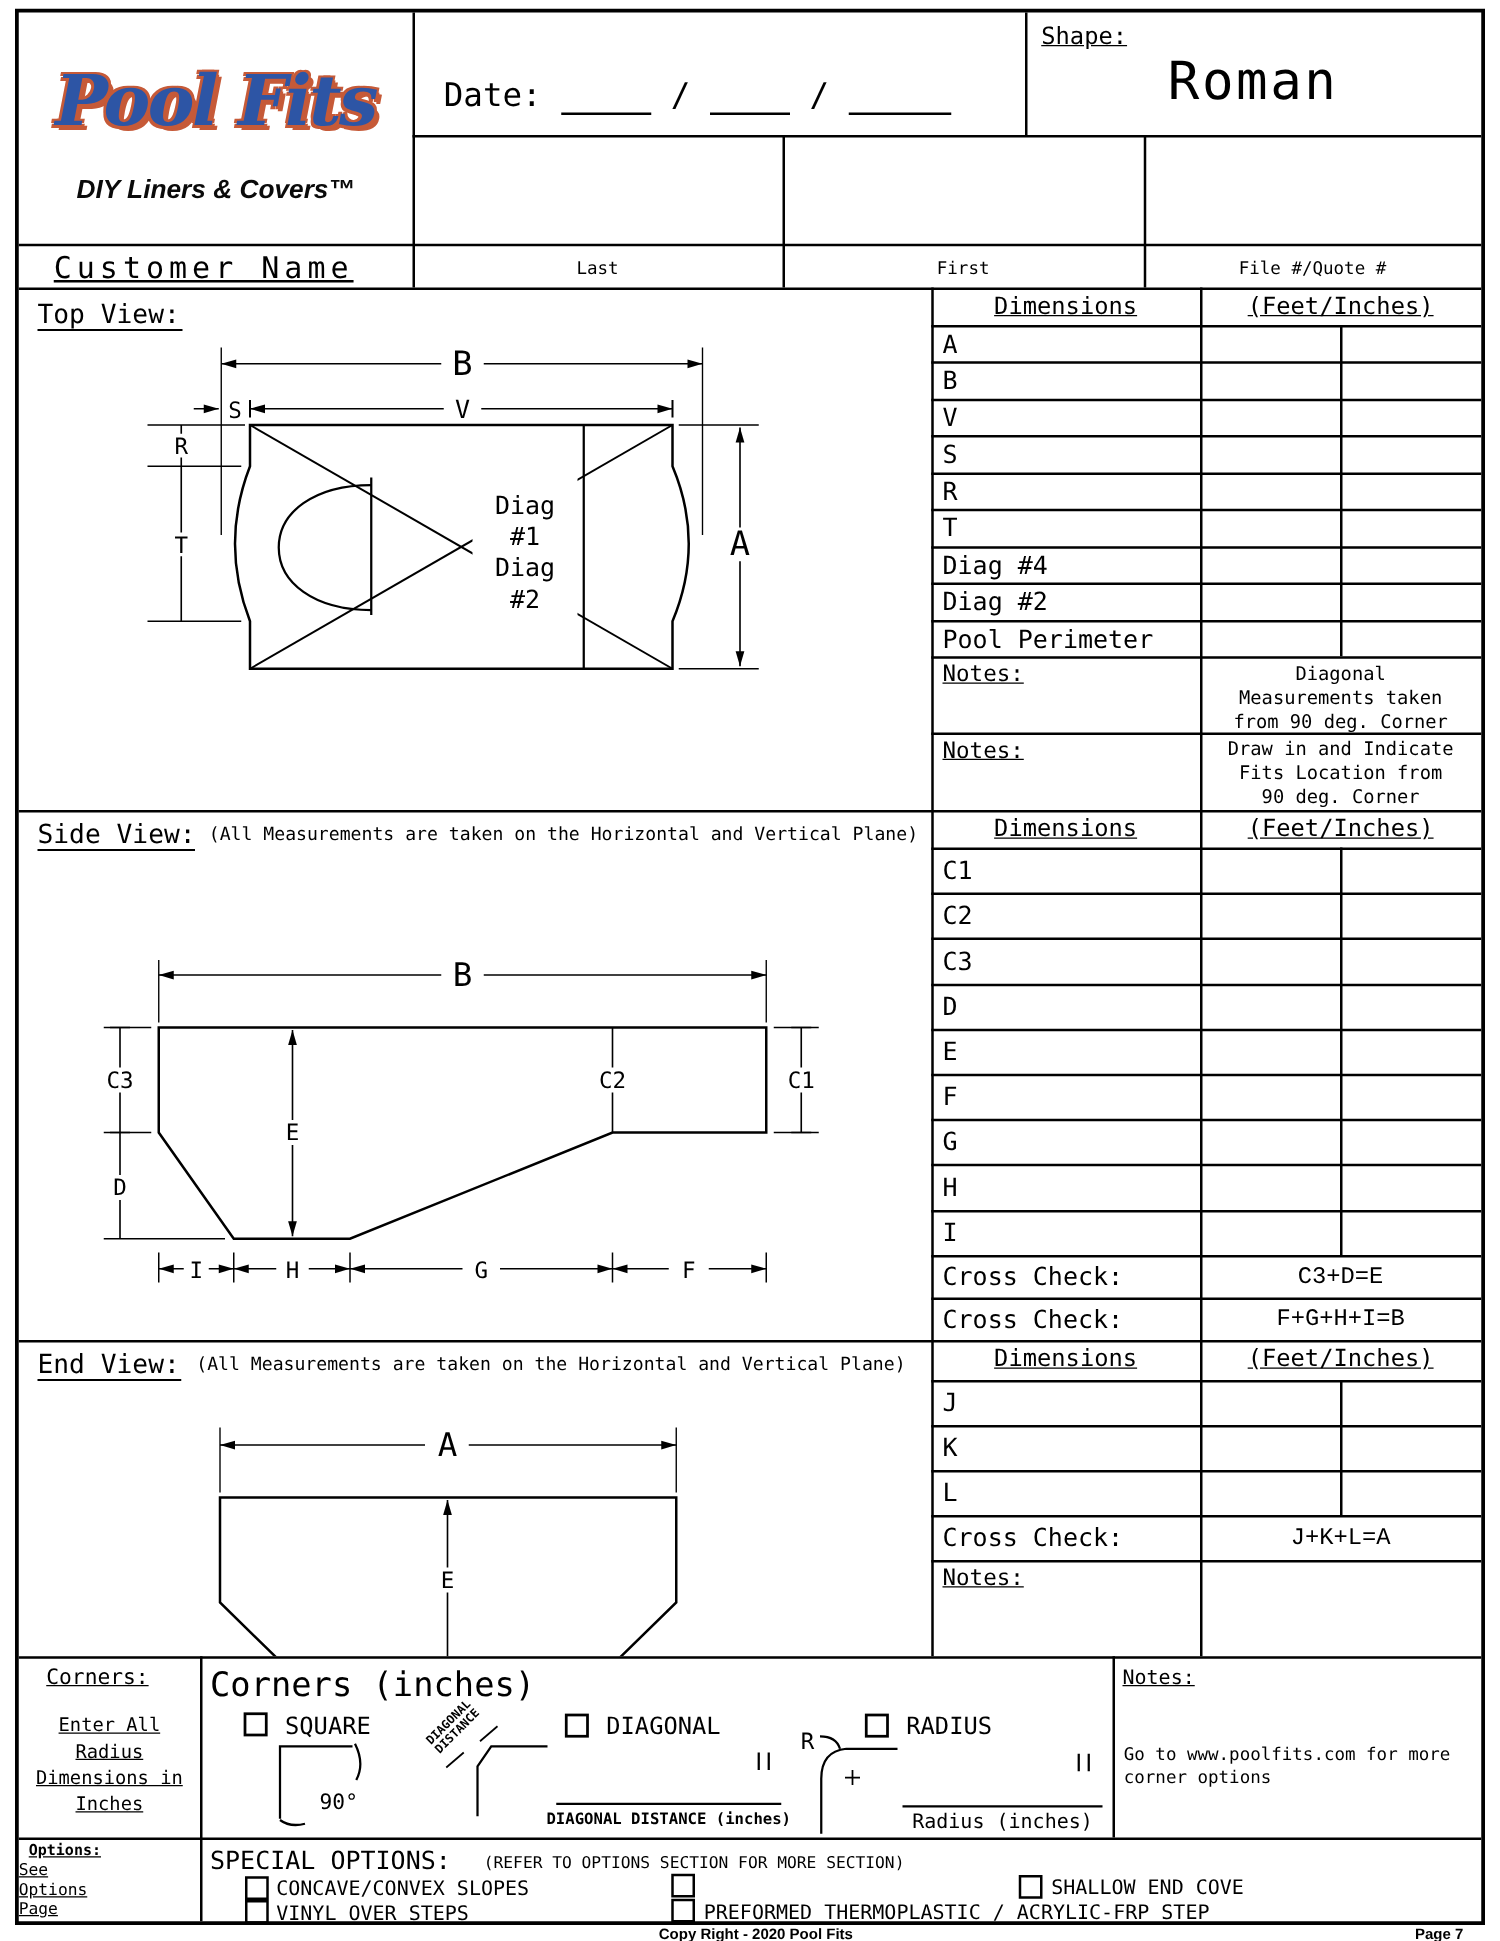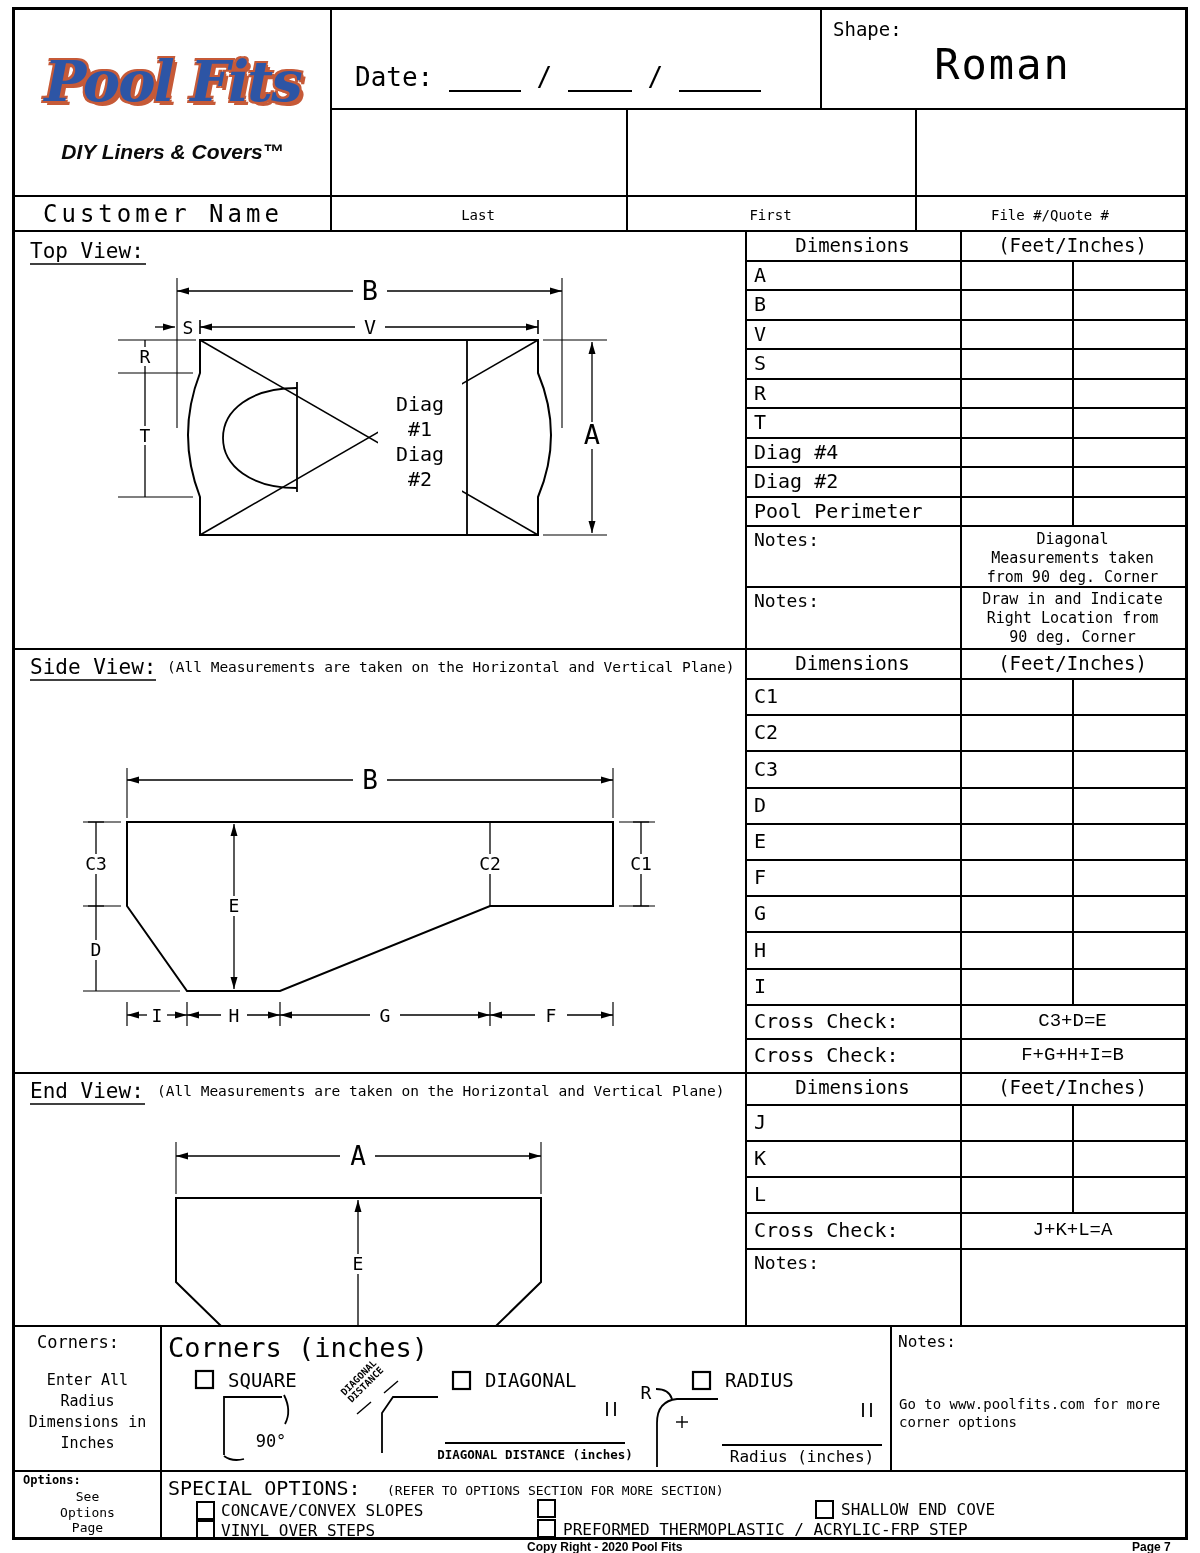--- a/index.html
+++ b/index.html
@@ -4,21 +4,21 @@
 <style>
   html,body{margin:0;padding:0;background:#fff;}
   .page{position:relative;width:1200px;height:1553px;background:#fff;
         font-family:"DejaVu Sans Mono",monospace;color:#000;overflow:hidden;}
   .form{position:absolute;left:12px;top:7px;width:1176px;height:1533px;
         border:3px solid #000;box-sizing:border-box;}
   .hl,.vl{position:absolute;background:#000;}
   .hl{height:2px;} .hl.t{height:1.5px;}
   .vl{width:2px;}  .vl.t{width:1.5px;}
   .abs{position:absolute;}
-  .u{}
+  .u{text-decoration:underline;}
   .rowlab{position:absolute;left:730px;width:215px;display:flex;align-items:center;
           padding-left:9px;box-sizing:border-box;font-size:20px;}
   .valcell{position:absolute;left:945px;width:225px;}
   .crossval{position:absolute;left:945px;width:225px;display:flex;align-items:center;
             justify-content:center;font-size:19px;font-family:Liberation Mono, monospace;}
   .noteslab{position:absolute;left:730px;width:215px;padding:4px 0 0 9px;
             box-sizing:border-box;font-size:18px;}
   .notestxt{position:absolute;left:945px;width:225px;text-align:center;
             font-size:15px;line-height:19px;}
   .hdr{position:absolute;font-size:19px;text-align:center;}
@@ -118,21 +118,21 @@
 
   <div class="noteslab u" style="top:515px">Notes:</div>
   <div class="notestxt" style="top:520px">
     <div>Diagonal</div>
     <div>Measurements taken</div>
     <div>from 90 deg. Corner</div>
   </div>
   <div class="noteslab u" style="top:576px">Notes:</div>
   <div class="notestxt" style="top:580px">
     <div>Draw in and Indicate</div>
-    <div>Right Location from</div>
+    <div>Fits Location from</div>
     <div>90 deg. Corner</div>
   </div>
 
   <svg class="abs" style="left:0;top:220px" width="730" height="418" viewBox="0 0 730 418">
     <defs>
       <marker id="ar1" markerUnits="userSpaceOnUse" markerWidth="14" markerHeight="9" refX="12.5" refY="4" orient="auto-start-reverse">
         <path d="M0.5,0.5 L12.5,4 L0.5,7.5 Z" fill="#000"></path>
       </marker>
     </defs>
     <text x="15" y="28" font-size="21">Top View:</text>
@@ -431,21 +431,21 @@
     </g>
   </svg>
 
   <div class="abs u" style="left:883px;top:1322px;font-size:16px">Notes:</div>
   <div class="abs" style="left:884px;top:1385px;width:286px;font-size:14px;line-height:18px">
     <div>Go to www.poolfits.com for more</div>
     <div>corner options</div>
   </div>
 
   <div class="abs u" style="left:8px;top:1463px;font-size:12px;font-weight:bold">Options:</div>
-  <div class="abs" style="left:0;top:1479px;width:145px;text-align:center;font-size:13px;line-height:15.5px">
+  <div class="abs" style="left:0;top:1479px;width:145px;font-size:13px;line-height:15.5px">
     <div class="u">See</div>
     <div class="u">Options</div>
     <div class="u">Page</div>
   </div>
 
   <div class="abs" style="left:153px;top:1466px;font-size:20px">SPECIAL OPTIONS:</div>
   <div class="abs" style="left:372px;top:1473px;font-size:13px">(REFER TO OPTIONS SECTION FOR MORE SECTION)</div>
 
   <div class="ckbox" style="left:181px;top:1491px"></div>
   <div class="opt" style="left:206px;top:1491px">CONCAVE/CONVEX SLOPES</div>

